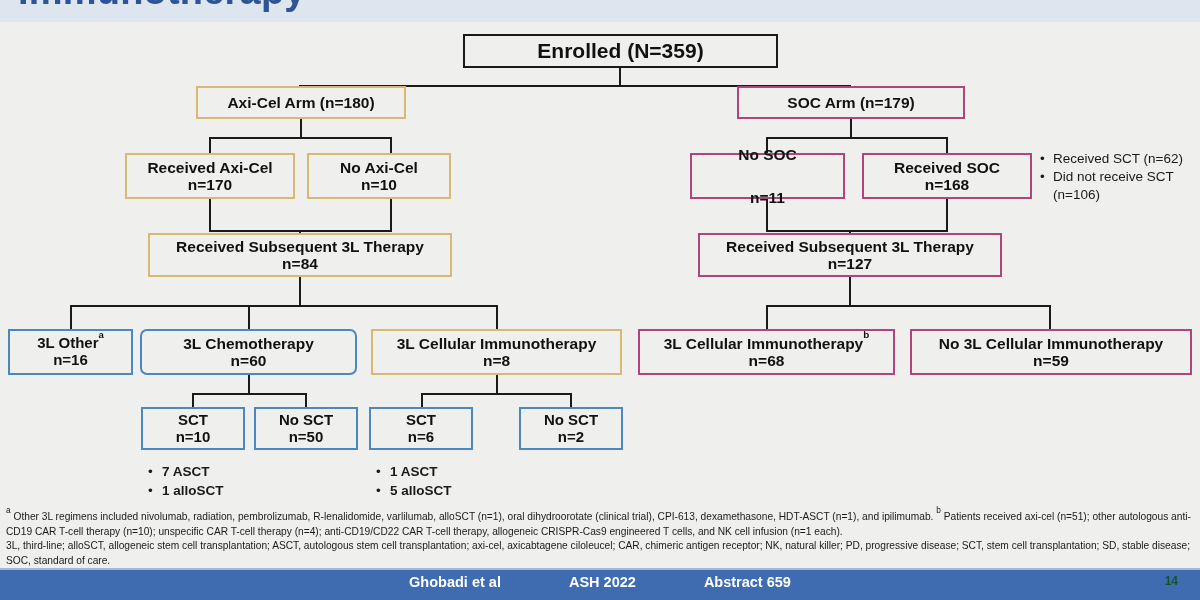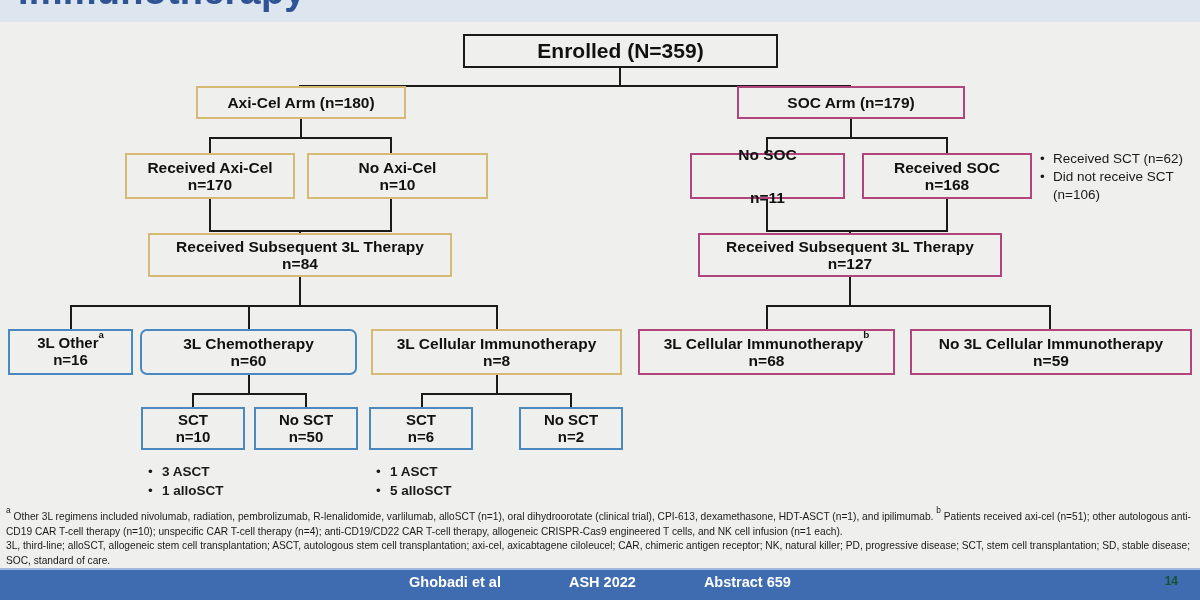--- a/index.html
+++ b/index.html
@@ -112,21 +112,21 @@
 
   <div class="ln lv" style="left:850px;top:97px;height:20px;"></div>
   <div class="ln lh" style="left:766px;top:115px;width:182px;"></div>
   <div class="ln lv" style="left:766px;top:115px;height:18px;"></div>
   <div class="ln lv" style="left:946px;top:115px;height:18px;"></div>
 
   <div class="box b-gold" style="left:125px;top:131px;width:170px;height:46px;font-size:15.5px;flex-direction:column;">
     <span>Received Axi-Cel</span>
     <span>n=170</span>
   </div>
-  <div class="box b-gold" style="left:307px;top:131px;width:181px;height:46px;font-size:15.5px;flex-direction:column;">
+  <div class="box b-gold" style="left:307px;top:131px;width:144px;height:46px;font-size:15.5px;flex-direction:column;">
     <span>No Axi-Cel</span>
     <span>n=10</span>
   </div>
   <div class="box b-pink" style="left:690px;top:131px;width:155px;height:46px;font-size:15.5px;flex-direction:column;gap:25px;">
     <span>No SOC</span>
     <span>n=11</span>
   </div>
   <div class="box b-pink" style="left:862px;top:131px;width:170px;height:46px;font-size:15.5px;flex-direction:column;">
     <span>Received SOC</span>
     <span>n=168</span>
@@ -218,21 +218,21 @@
     <span>n=6</span>
   </div>
   <div class="box b-blue" style="left:519px;top:385px;width:104px;height:43px;font-size:15px;flex-direction:column;">
     <span>No SCT</span>
     <span>n=2</span>
   </div>
 
   <div class="sublist" style="left:148px;top:440px;width:160px;">
     <div class="li">
       <span class="dot">•</span>
-      <span>3 ASCT</span>
+      <span>7 ASCT</span>
     </div>
     <div class="li">
       <span class="dot">•</span>
       <span>1 alloSCT</span>
     </div>
   </div>
   <div class="sublist" style="left:376px;top:440px;width:160px;">
     <div class="li">
       <span class="dot">•</span>
       <span>1 ASCT</span>

